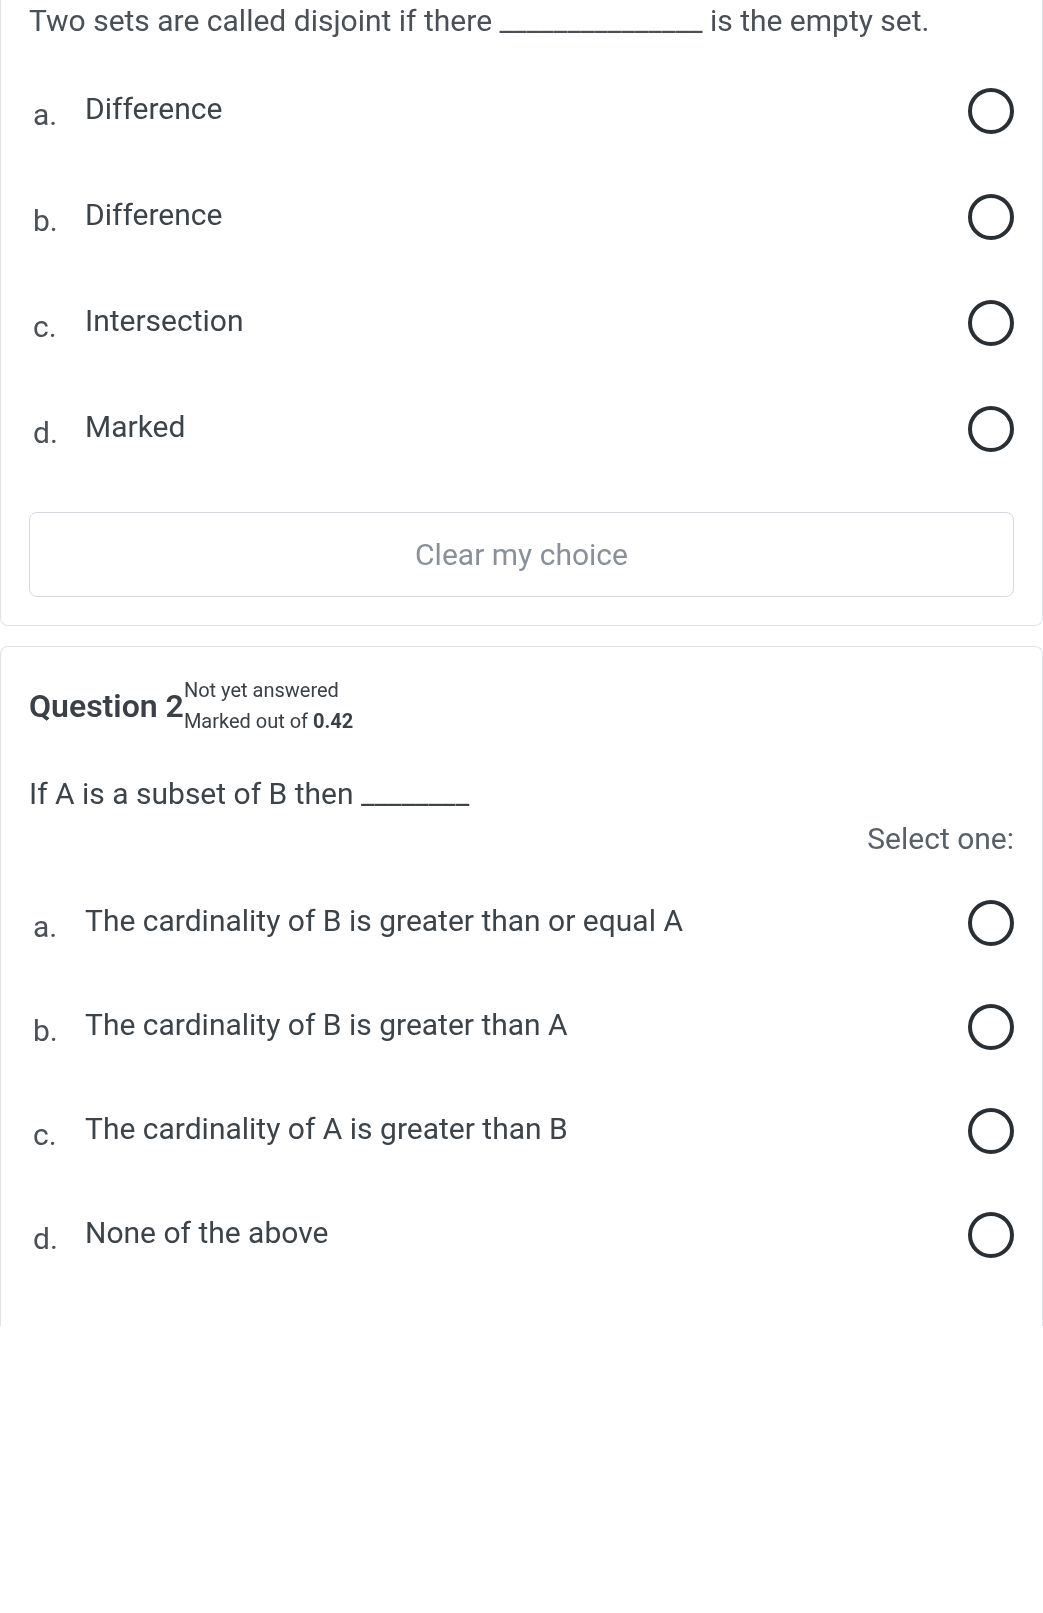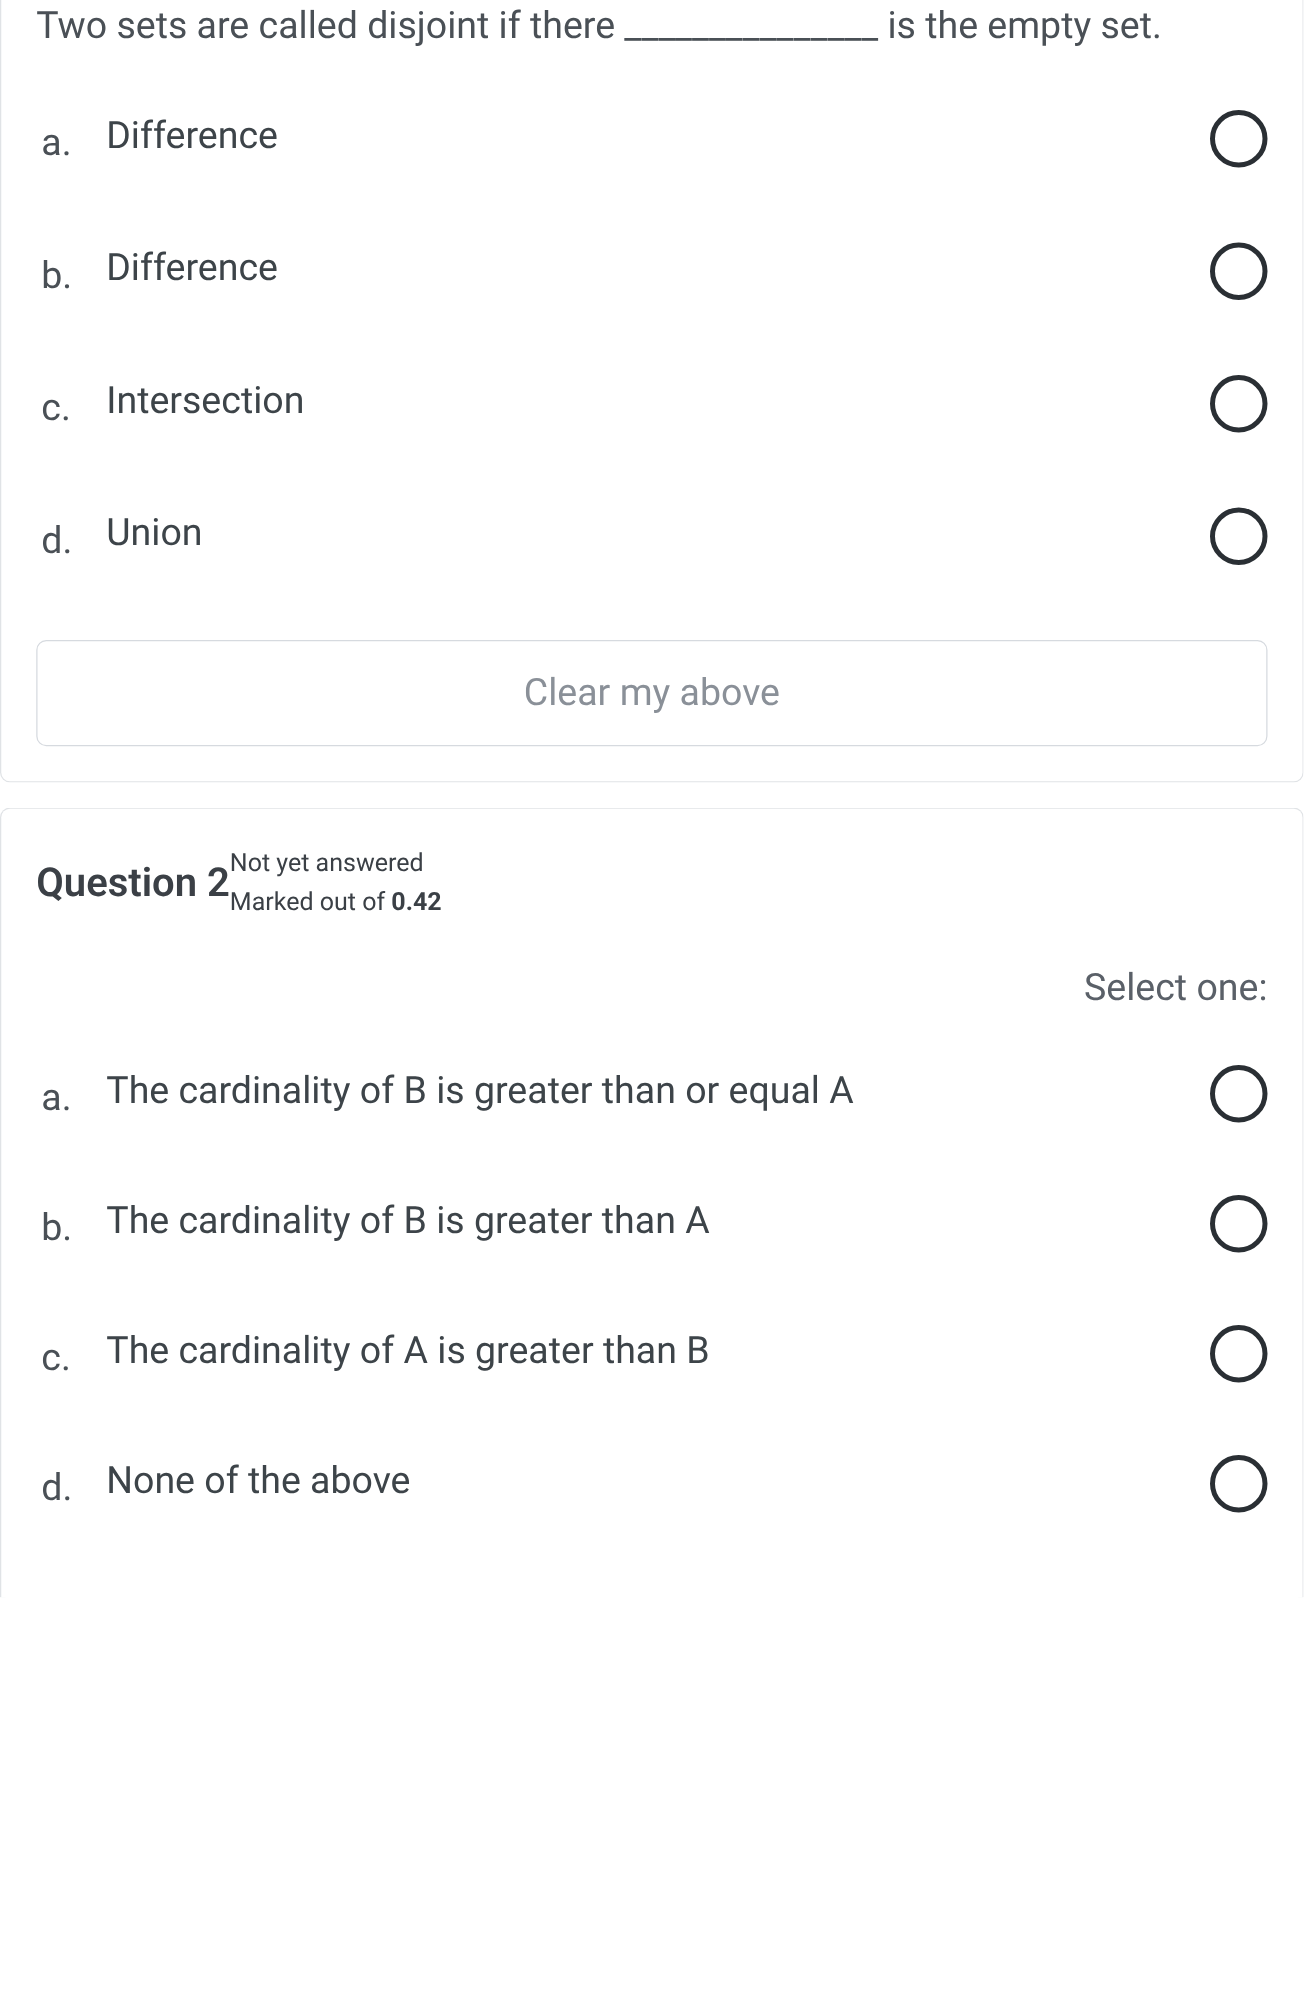--- a/index.html
+++ b/index.html
@@ -151,41 +151,42 @@
       <div class="option-left">
         <span class="option-letter">c.</span>
         <span class="option-text">Intersection</span>
       </div>
       <div class="radio-circle"></div>
     </div>
 
     <div class="option-row">
       <div class="option-left">
         <span class="option-letter">d.</span>
-        <span class="option-text">Union</span>
+        <span class="option-text">Marked</span>
       </div>
       <div class="radio-circle"></div>
     </div>
 
   </div>
 
-  <button class="clear-btn">Clear my above</button>
+  <button class="clear-btn">Clear my choice</button>
 </div>
 
 <div class="question-card q2-card">
   <div class="q-header">
     <div class="q-number">Question 2</div>
     <div class="q-status">
       <div class="status-line">Not yet answered</div>
       <div class="status-line bolded">
         <span>Marked out of </span><span class="status-bold">0.42</span>
       </div>
     </div>
   </div>
 
+  <div class="q2-question">If A is a subset of B then ________</div>
   <div class="select-one-text">Select one:</div>
 
   <div class="options-list q2-options">
 
     <div class="option-row">
       <div class="option-left">
         <span class="option-letter">a.</span>
         <span class="option-text">The cardinality of B is greater than or equal  A</span>
       </div>
       <div class="radio-circle"></div>

